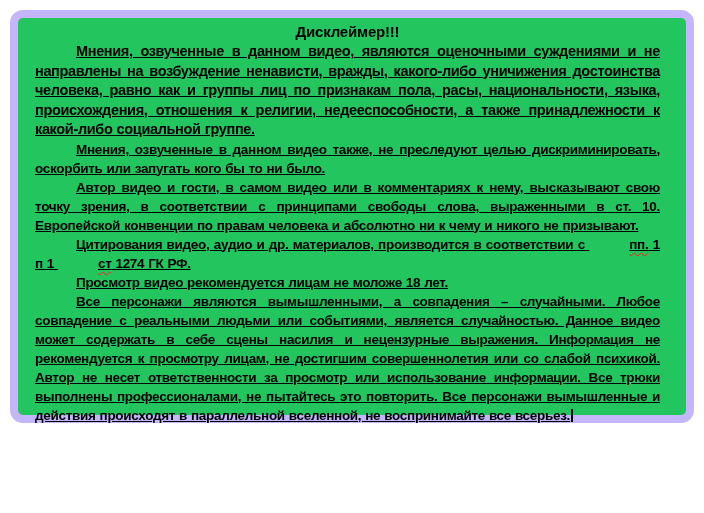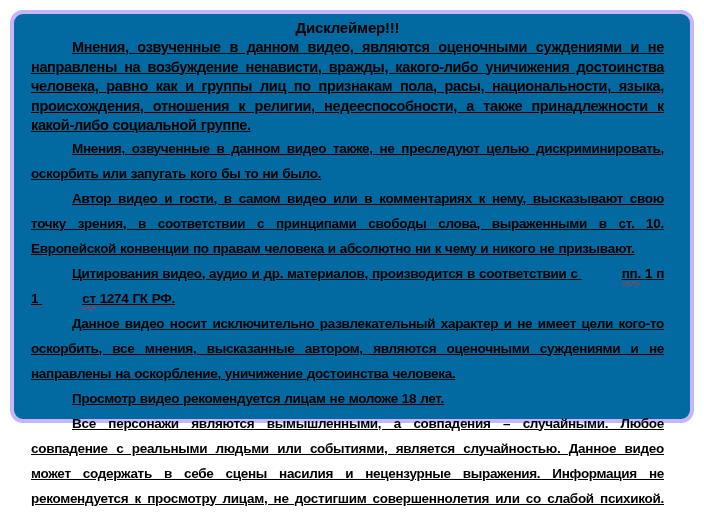--- a/index.html
+++ b/index.html
@@ -6,23 +6,23 @@
   html, body {
     width: 704px; height: 513px;
     background: #ffffff;
     overflow: hidden;
     font-family: "Liberation Sans", sans-serif;
   }
   .frame {
     position: absolute;
     left: 10px; top: 10px;
     width: 684px; height: 413px;
-    border: 4px solid #c4b5fd;
+    border: 8px solid #c4b5fd;
     border-radius: 13px;
-    background: #0369a1;
+    background: #22c55e;
   }
   .page {
     position: absolute;
     left: 0; top: 0; right: 0; bottom: 0;
     padding: 3px 26px 8px 17px;
     color: #000000;
   }
   .doc-title {
     font-size: 15px;
     line-height: 21px;
@@ -38,21 +38,21 @@
     word-spacing: 0.5px;
     text-decoration: underline;
   }
   p.para.large {
     font-size: 14.5px;
     line-height: 19.5px;
     letter-spacing: -0.35px;
   }
   p.para.normal {
     font-size: 13.5px;
-    line-height: 25px;
+    line-height: 19px;
     letter-spacing: -0.3px;
   }
   .misspell {
     text-decoration-line: underline;
     text-decoration-style: wavy;
     text-decoration-color: #ff1a1a;
     text-decoration-thickness: 1px;
     text-underline-offset: 3px;
     margin-left: 40px;
   }
@@ -74,21 +74,20 @@
     <div class="doc-title">Дисклеймер!!!</div>
 
     <p class="para large">Мнения, озвученные в данном видео, являются оценочными суждениями и не направлены на возбуждение ненависти, вражды, какого-либо уничижения достоинства человека, равно как и группы лиц по признакам пола, расы, национальности, языка, происхождения, отношения к религии, недееспособности, а также принадлежности к какой-либо социальной группе.</p>
 
     <p class="para normal">Мнения, озвученные в данном видео также, не преследуют целью дискриминировать, оскорбить или запугать кого бы то ни было.</p>
 
     <p class="para normal">Автор видео и гости, в самом видео или в комментариях к нему, высказывают свою точку зрения, в соответствии с принципами свободы слова, выраженными в ст. 10. Европейской конвенции по правам человека и абсолютно ни к чему и никого не призывают.</p>
 
     <p class="para normal"><span>Цитирования видео, аудио и др. материалов, производится в соответствии с </span><span class="misspell">пп.</span><span> 1 п 1 </span><span class="misspell">ст</span><span> 1274 ГК РФ.</span></p>
 
-    <p class="para normal">Данное видео носит исключительно развлекательный характер и не имеет цели кого-то оскорбить, все мнения, высказанные автором, являются оценочными суждениями и не направлены на оскорбление, уничижение достоинства человека.</p>
 
 
     <p class="para normal">Просмотр видео рекомендуется лицам не моложе 18 лет.</p>
 
     <p class="para normal"><span>Все персонажи являются вымышленными, а совпадения – случайными. Любое совпадение с реальными людьми или событиями, является случайностью. Данное видео может содержать в себе сцены насилия и нецензурные выражения. Информация не рекомендуется к просмотру лицам, не достигшим совершеннолетия или со слабой психикой. Автор не несет ответственности за просмотр или использование информации. Все трюки выполнены профессионалами, не пытайтесь это повторить. Все персонажи вымышленные и действия происходят в параллельной вселенной, не воспринимайте все всерьез.</span><span class="caret"></span></p>
 
   </div>
 </div>
 
 </body></html>

